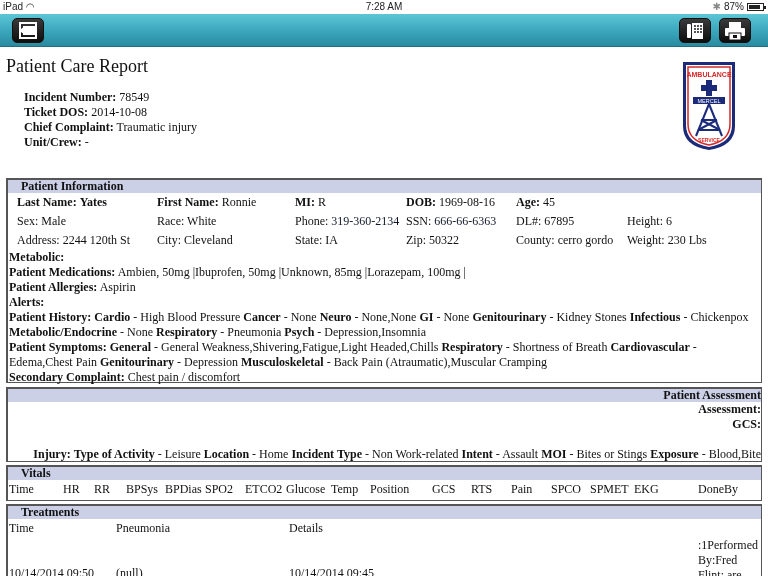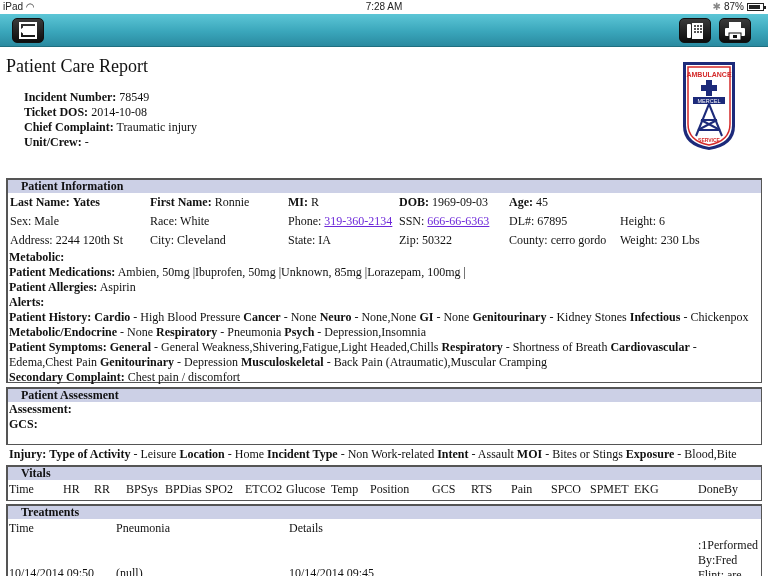--- a/index.html
+++ b/index.html
@@ -26,22 +26,22 @@
   .content { position: absolute; left: 0; top: 48px; width: 768px; }
   .title { position: absolute; left: 6px; top: 8px; font-size: 18px; font-weight: normal; }
   .header-info { position: absolute; left: 24px; top: 42px; font-size: 12px; line-height: 15px; }
   .header-info b { font-weight: bold; }
   .logo { position: absolute; left: 680px; top: 10px; width: 58px; height: 94px; }
 
   .section { position: absolute; left: 6px; width: 756px; border: 1px solid #555; border-left-width: 2px; border-top-width: 2px; background: #fff; }
   .section .shead { background: #ccd0e6; font-weight: bold; font-size: 12px; height: 13px; line-height: 13px; padding-left: 13px; }
   .row { font-size: 12px; line-height: 15px; padding-left: 1px; }
   .grid6 { display: grid; grid-template-columns: 140px 138px 111px 110px 111px 140px; font-size: 12px; }
-  .grid6 > div { height: 19px; line-height: 19px; padding-left: 2px; white-space: nowrap; }
-  a.lnk { color: #6d28d9; text-decoration: underline; }
+  .grid6 > div { height: 19px; line-height: 19px; padding-left: 9px; white-space: nowrap; }
+  a.lnk { color: #0f172a; }
   .vitals-cols, .treat-cols { position: relative; height: 19px; font-size: 12px; }
   .vitals-cols span, .treat-cols span { position: absolute; top: 2px; white-space: nowrap; }
 </style>
 </head>
 <body>
 
 <div class="statusbar">
   <span class="left"><span>iPad</span> <span>◠</span></span>
   <span class="center">7:28 AM</span>
   <span class="right">
@@ -115,21 +115,21 @@
     </g>
     <text x="29" y="84" font-size="5" text-anchor="middle" fill="#d42a2a" font-weight="bold" font-family="Liberation Sans, sans-serif">SERVICE</text>
   </svg>
 
   <div class="section" style="top:130px; height:205px;">
     <div class="shead">Patient Information</div>
     <div class="grid6">
       <div><b>Last Name:</b> <b>Yates</b></div>
       <div><b>First Name:</b> <span>Ronnie</span></div>
       <div><b>MI:</b> <span>R</span></div>
-      <div><b>DOB:</b> <span>1969-09-03</span></div>
+      <div><b>DOB:</b> <span>1969-08-16</span></div>
       <div><b>Age:</b> <span>45</span></div>
       <div></div>
 
       <div>Sex: Male</div>
       <div>Race: White</div>
       <div><span>Phone:</span> <a class="lnk">319-360-2134</a></div>
       <div><span>SSN:</span> <a class="lnk">666-66-6363</a></div>
       <div>DL#: 67895</div>
       <div>Height: 6</div>
 
@@ -160,21 +160,21 @@
       <b>Patient Symptoms:</b>
       <b>General</b> - <span>General Weakness,Shivering,Fatigue,Light Headed,Chills</span>
       <b>Respiratory</b> - <span>Shortness of Breath</span>
       <b>Cardiovascular</b> - <span>Edema,Chest Pain</span>
       <b>Genitourinary</b> - <span>Depression</span>
       <b>Musculoskeletal</b> - <span>Back Pain (Atraumatic),Muscular Cramping</span>
     </div>
     <div class="row"><b>Secondary Complaint:</b> <span>Chest pain / discomfort</span></div>
   </div>
 
-  <div class="section" style="top:339px; height:58px;">
+  <div class="section" style="top:339px; height:75px;text-align:right;">
     <div class="shead">Patient Assessment</div>
     <div class="row"><b>Assessment:</b></div>
     <div class="row" style="height:30px;"><b>GCS:</b></div>
     <div class="row">
       <b>Injury:</b>
       <b>Type of Activity</b> - <span>Leisure</span>
       <b>Location</b> - <span>Home</span>
       <b>Incident Type</b> - <span>Non Work-related</span>
       <b>Intent</b> - <span>Assault</span>
       <b>MOI</b> - <span>Bites or Stings</span>

